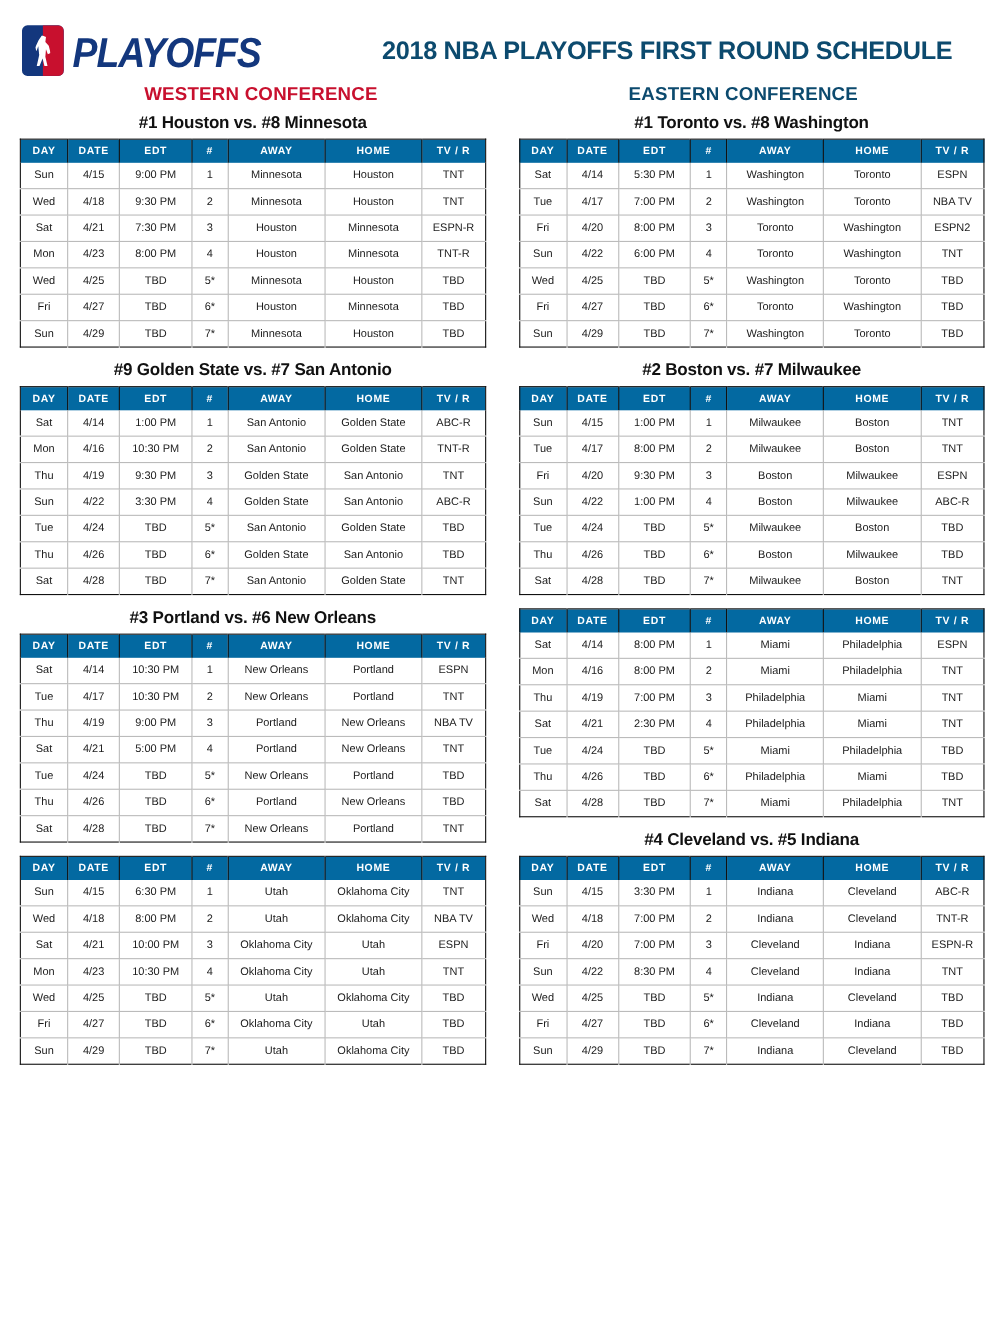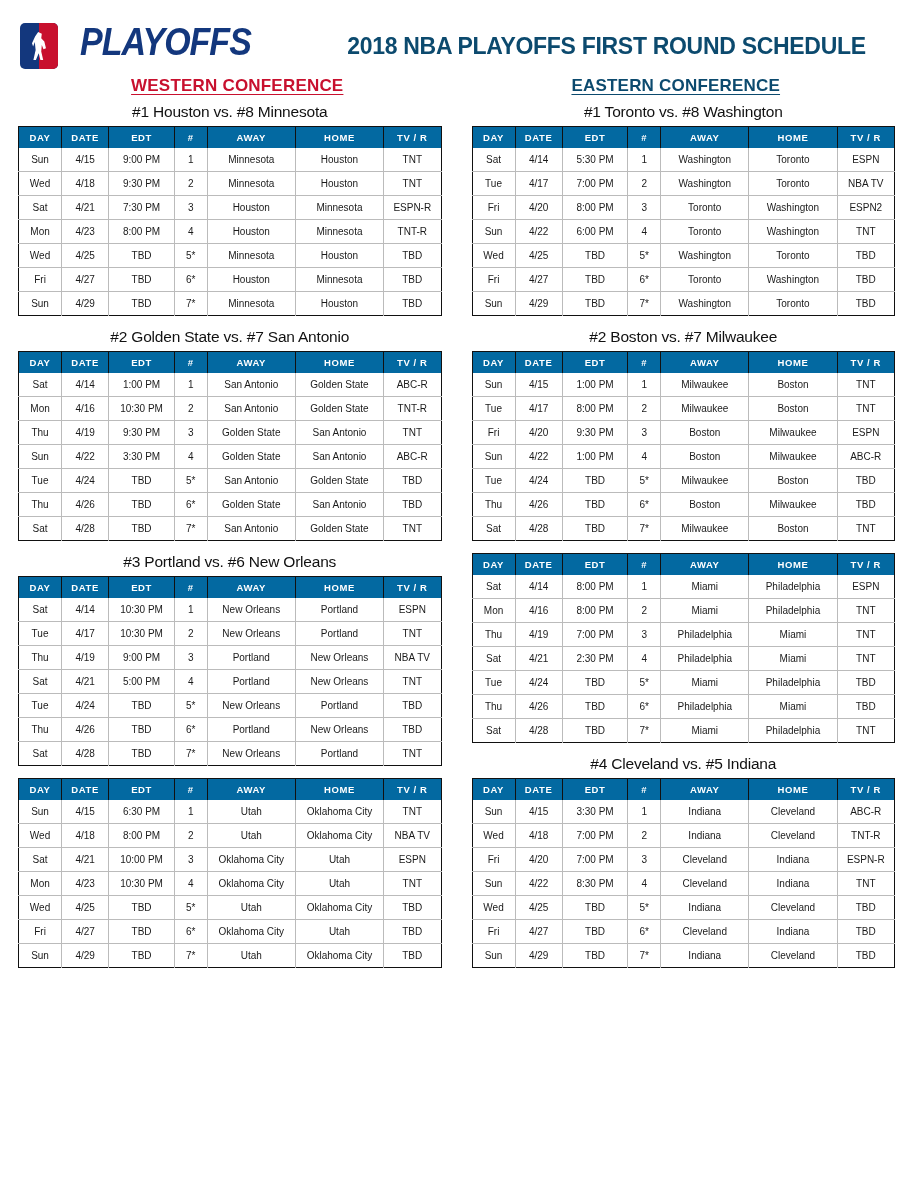--- a/index.html
+++ b/index.html
@@ -24,22 +24,22 @@
 
   
   .header {
     display: flex;
     align-items: center;
     padding: 18px 20px 6px 20px;
     height: 80px;
   }
   .logo-wrap {
     display: flex;
-    align-items: flex-start;
-    gap: 22px;
+    align-items: flex-end;
+    gap: 8px;
     width: 320px;
   }
   .nba-mark {
     width: 38px;
     height: 46px;
     background: #13377d;
     border-radius: 5px;
     position: relative;
     overflow: hidden;
     flex: none;
@@ -86,40 +86,39 @@
     margin-top: -4px;
   }
   .conf-col {
     width: 50%;
     text-align: center;
   }
   .conf-title {
     font-size: 17px;
     font-weight: bold;
     letter-spacing: 0.2px;
-    text-decoration: underline;
     text-underline-offset: 3px;
     text-align: right;
   }
   .conf-west { color: #c8102e; }
   .conf-east { color: #0c4a6e; }
 
   
   .columns {
     display: flex;
     padding: 0 18px;
     gap: 30px;
   }
   .column { width: 50%; }
 
   .series { margin-bottom: 12px; }
   .series-title {
     text-align: center;
     font-size: 15.5px;
-    font-weight: normal;
+    font-weight: bold;
     color: #111;
     margin: 7px 0 5px 0;
     letter-spacing: -0.2px;
   }
 
   table.sched {
     width: 100%;
     border-collapse: collapse;
     border: 1px solid #111;
     table-layout: fixed;
@@ -269,21 +268,21 @@
                 <td>TBD</td>
                 <td>7*</td>
                 <td>Minnesota</td>
                 <td>Houston</td>
                 <td>TBD</td>
               </tr>
             </tbody>
           </table>
         </div>
         <div class="series">
-          <div class="series-title">#2 Golden State vs. #7 San Antonio</div>
+          <div class="series-title">#9 Golden State vs. #7 San Antonio</div>
           <table class="sched">
             <colgroup>
               <col class="c-day">
               <col class="c-date">
               <col class="c-edt">
               <col class="c-num">
               <col class="c-away">
               <col class="c-home">
               <col class="c-tv">
             </colgroup>

